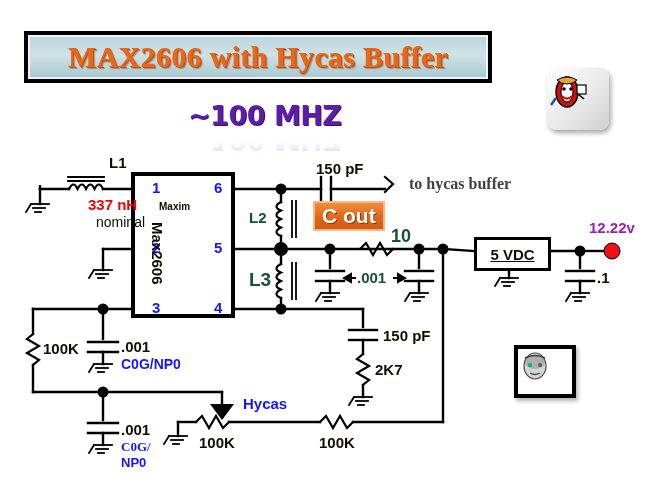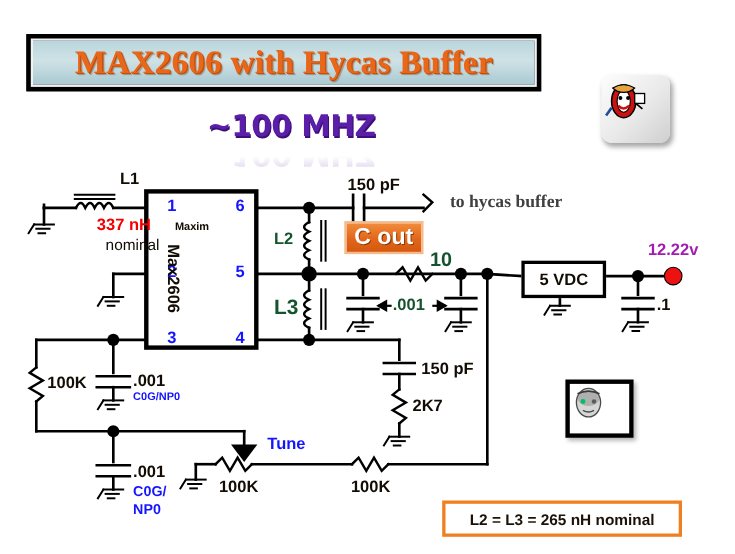--- a/index.html
+++ b/index.html
@@ -83,21 +83,21 @@
     border:2px solid #f6b98a;
     color:#ffffff;font-weight:bold;font-size:21px;
     text-shadow:1px 1px 0 #8a3b06;
     line-height:1;
   }
   #vdc-box{
     position:absolute;left:474px;top:225px;width:71px;height:28px;
     border:3px solid #000;background:#fff;
     display:flex;align-items:center;justify-content:center;
   }
-  #vdc-text{font-size:15px;font-weight:bold;color:#120c04;}
+  #vdc-text{font-size:15px;font-weight:bold;color:#120c04;text-decoration:underline;}
 
   svg{position:absolute;left:0;top:0;}
 </style>
 </head>
 <body>
 
 <div id="stage">
 
   <div id="title-frame">
     <div id="title-frame-inner">
@@ -379,34 +379,31 @@
   <span class="lbl c-brown" style="left:369px;top:215px;font-size:18px;margin-left:22px;">10</span>
 
   <span class="lbl c-brown" style="left:357px;top:258px;font-size:15px;">.001</span>
 
   <span class="lbl c-black" style="left:383px;top:316px;font-size:15px;">150 pF</span>
   <span class="lbl c-black" style="left:375px;top:350px;font-size:15px;">2K7</span>
 
   <span class="lbl c-black" style="left:43px;top:329px;font-size:15px;">100K</span>
 
   <span class="lbl c-black" style="left:121px;top:327px;font-size:15px;">.001</span>
-  <span class="lbl c-blue" style="left:121px;top:345px;font-size:10px;">C0G/NP0</span>
+  <span class="lbl c-blue" style="left:121px;top:345px;font-size:14px;">C0G/NP0</span>
 
   <span class="lbl c-black" style="left:121px;top:410px;font-size:15px;">.001</span>
-  <span class="lbl c-blue" style="left:121px;top:428px;font-size:13px;">C0G/</span>
+  <span class="lbl c-blue" style="left:121px;top:428px;font-size:13px;font-family:Liberation Serif, serif;">C0G/</span>
   <span class="lbl c-blue" style="left:121px;top:444px;font-size:13px;">NP0</span>
 
-  <span class="lbl c-blue" style="left:243px;top:384px;font-size:15px;">Tune</span>
+  <span class="lbl c-blue" style="left:243px;top:384px;font-size:15px;">Hycas</span>
   <span class="lbl c-black" style="left:199px;top:423px;font-size:15px;">100K</span>
   <span class="lbl c-black" style="left:319px;top:423px;font-size:15px;">100K</span>
 
   <div id="vdc-box">
     <span id="vdc-text">5 VDC</span>
   </div>
 
   <span class="lbl c-gold" style="left:589px;top:208px;font-size:15px;">12.22v</span>
   <span class="lbl c-black" style="left:597px;top:258px;font-size:15px;">.1</span>
 
-  <div id="note-box">
-    <span id="note-text">L2 = L3 = 265 nH nominal</span>
-  </div>
 
 </div>
 
 </body></html>

